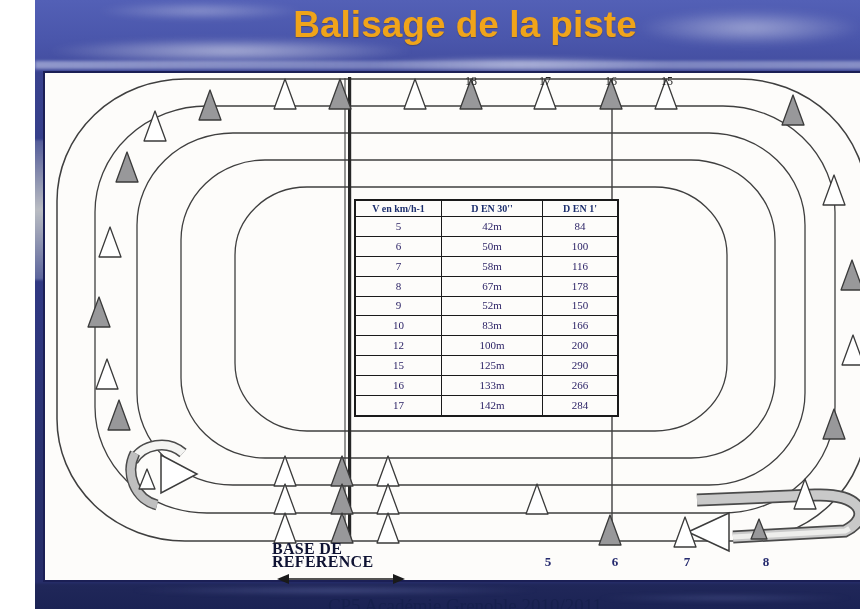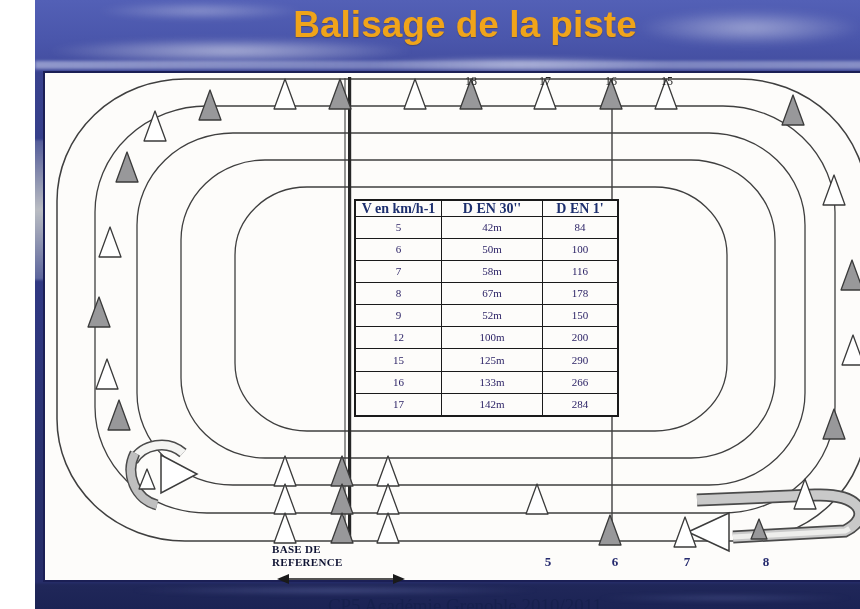--- a/index.html
+++ b/index.html
@@ -29,24 +29,24 @@
   #pace-table{
     position:absolute;left:309px;top:126px;width:259px;height:218px;
     border-collapse:collapse;table-layout:fixed;background:#fdfcfa;
     font-family:"Liberation Serif",serif;font-size:11px;color:#2c2366;
   }
   #pace-table th,#pace-table td{
     border:1px solid #1a1a1a;padding:0;text-align:center;height:15px;line-height:1;
     overflow:hidden;white-space:nowrap;
   }
   #pace-table{border:2px solid #1a1a1a;}
-  #pace-table th{font-size:14px;font-weight:bold;color:#1d2f6e;}
+  #pace-table th{font-size:10px;font-weight:bold;color:#1d2f6e;}
   #base-ref{
     position:absolute;left:227px;top:470px;width:110px;
-    font-family:"Liberation Serif",serif;font-weight:bold;font-size:11px;
+    font-family:"Liberation Serif",serif;font-weight:bold;font-size:16px;
     line-height:12.5px;color:#0f1333;letter-spacing:.3px;
   }
   #footer{
     position:absolute;left:0;top:595px;width:860px;text-align:center;
     font-family:"Liberation Serif",serif;font-size:19px;color:#16204c;opacity:.85;
   }
   #right-band{
     position:absolute;left:838px;top:71px;width:22px;height:512px;pointer-events:none;
     background:linear-gradient(180deg,#454e9e 0%,#3a428f 22%,#5b65ae 38%,#8b94cc 46%,#4a53a0 58%,#333b84 78%,#2a316e 100%);
   }
@@ -183,20 +183,25 @@
             <td>8</td>
             <td>67m</td>
             <td>178</td>
           </tr>
           <tr>
             <td>9</td>
             <td>52m</td>
             <td>150</td>
           </tr>
           <tr>
+            <td>10</td>
+            <td>83m</td>
+            <td>166</td>
+          </tr>
+          <tr>
             <td>12</td>
             <td>100m</td>
             <td>200</td>
           </tr>
           <tr>
             <td>15</td>
             <td>125m</td>
             <td>290</td>
           </tr>
           <tr>

